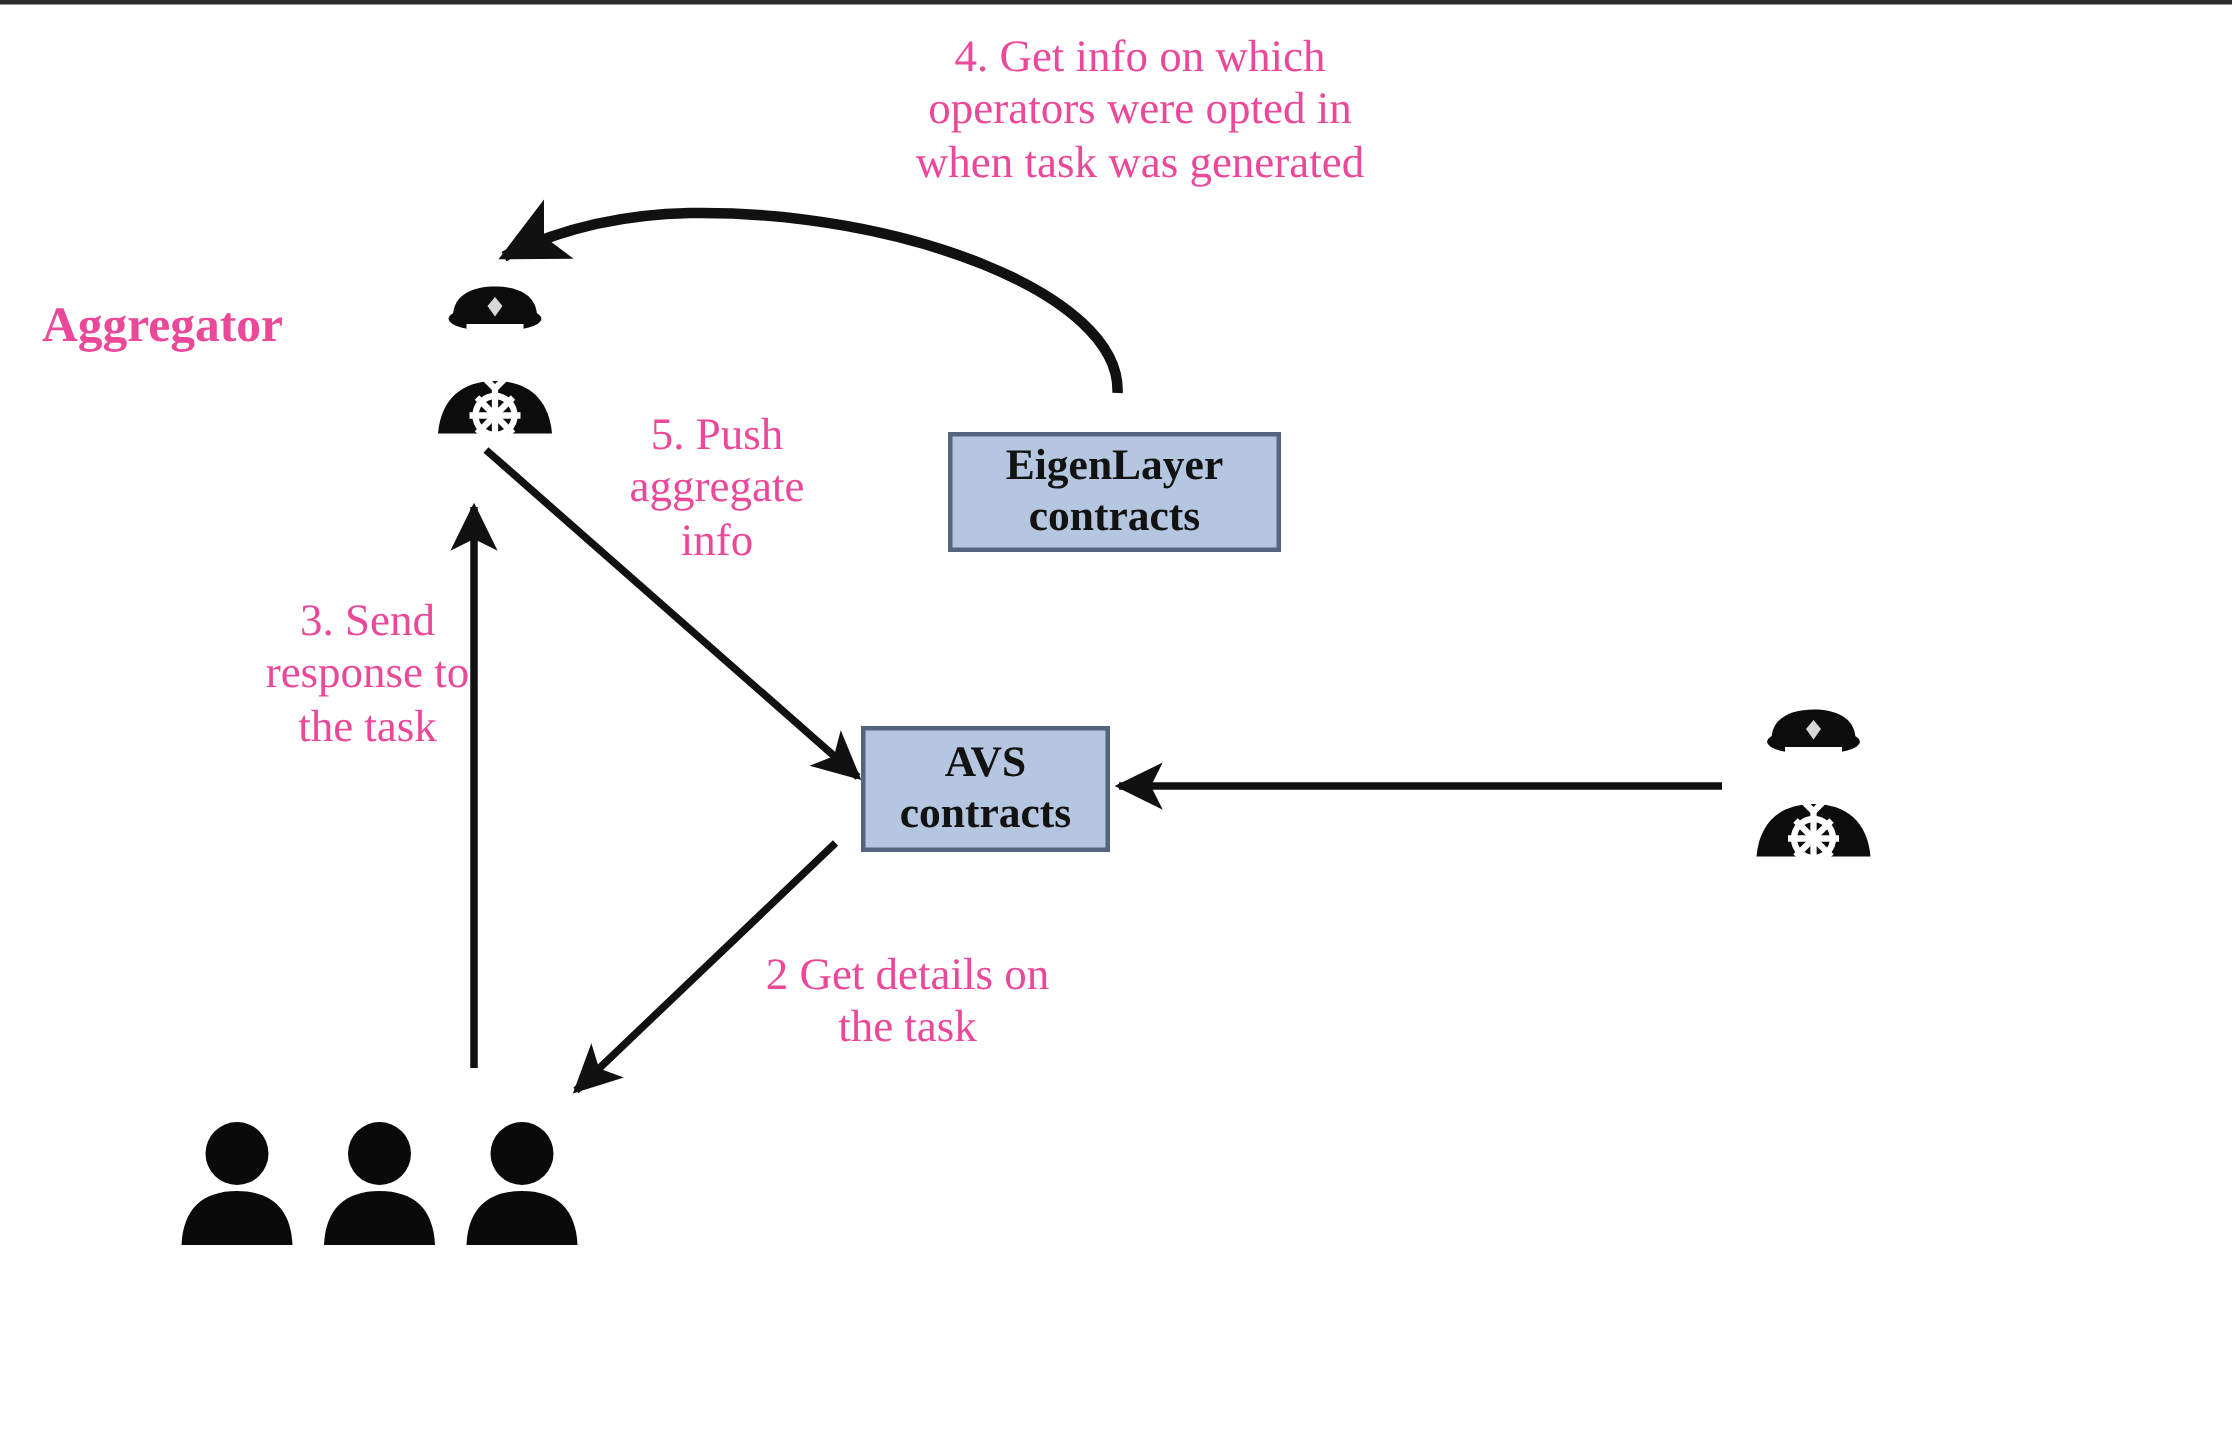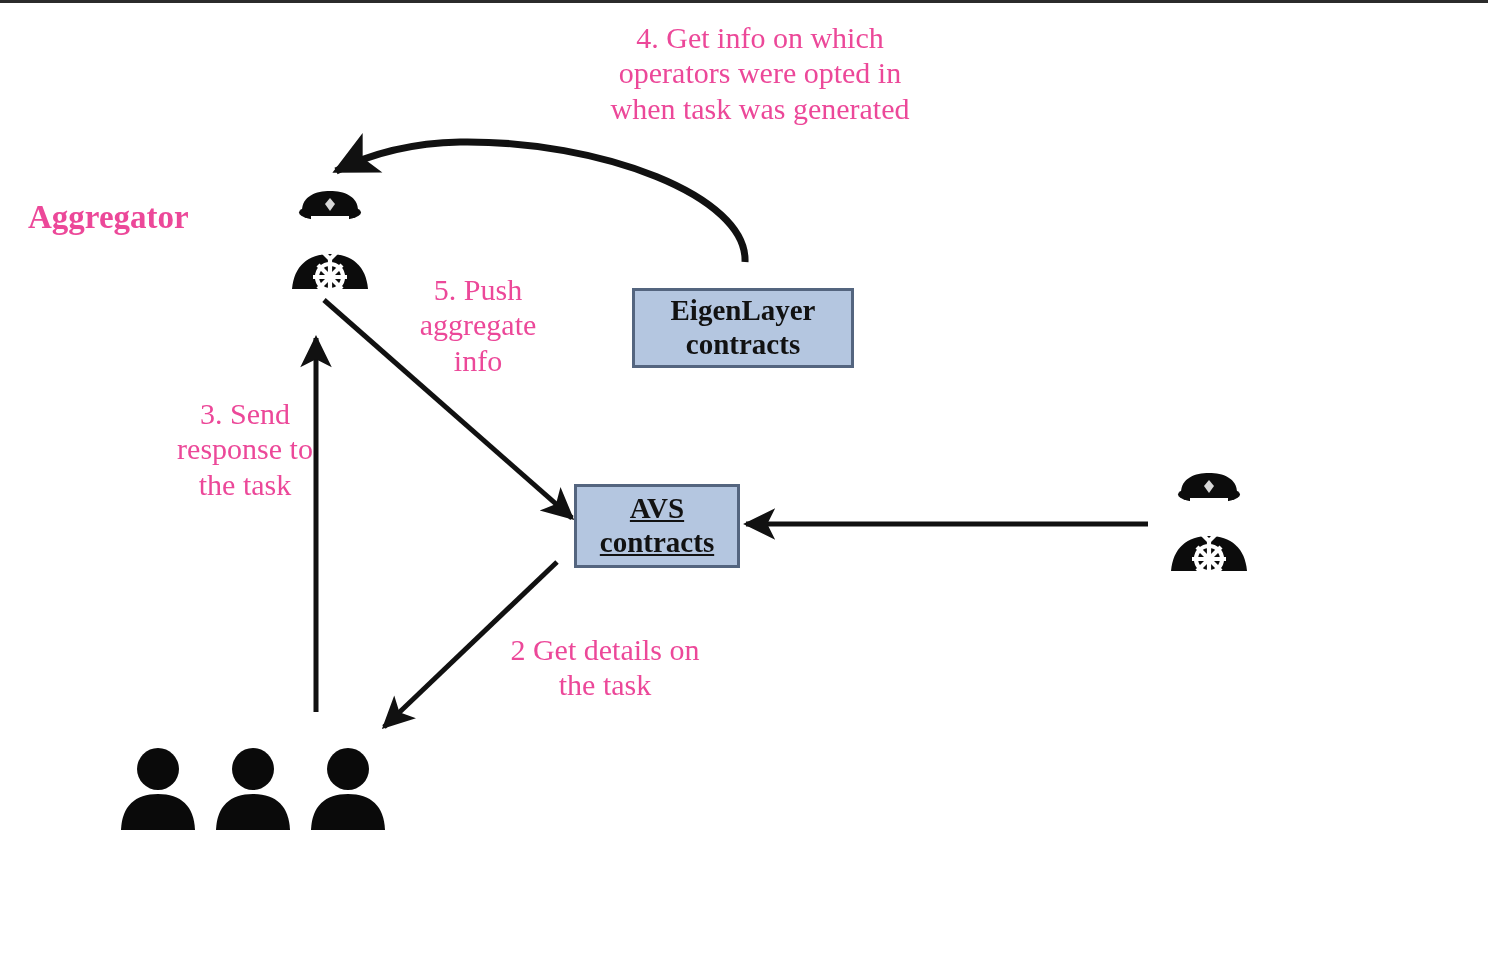--- a/index.html
+++ b/index.html
@@ -102,21 +102,21 @@
 response to
 the task</div>
 
   <div class="label step-label" style="left:470px; top:632px; width:270px;">2 Get details on
 the task</div>
 
 
   <div class="box" style="left:632px; top:264px; width:222px; height:80px;margin-top:24px;">EigenLayer
 contracts</div>
 
-  <div class="box" style="left:574px; top:484px; width:166px; height:84px;text-decoration:underline;">AVS
+  <div class="box" style="left:574px; top:484px; width:166px; height:84px;">AVS
 contracts</div>
 
   <div class="label title-label" style="left:28px; top:198px; width:226px; text-align:left;">Aggregator</div>
 
   <div class="icon-captain" style="left:286px; top:190px; width:88px; height:100px;">
     <svg viewBox="0 0 88 100" width="88" height="100" aria-hidden="true">
 
       <ellipse cx="44" cy="22.5" rx="31" ry="8.5" fill="#0c0c0c"></ellipse>
 
       <path d="M16,21 C16,6 30,1 44,1 C58,1 72,6 72,21 L72,23 L16,23 Z" fill="#0c0c0c"></path>

